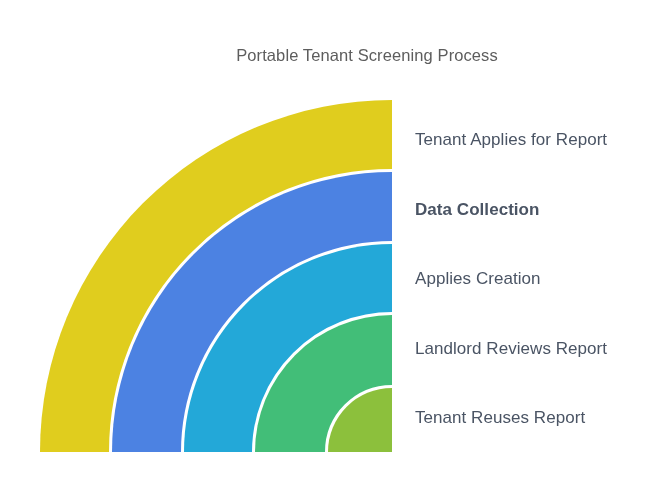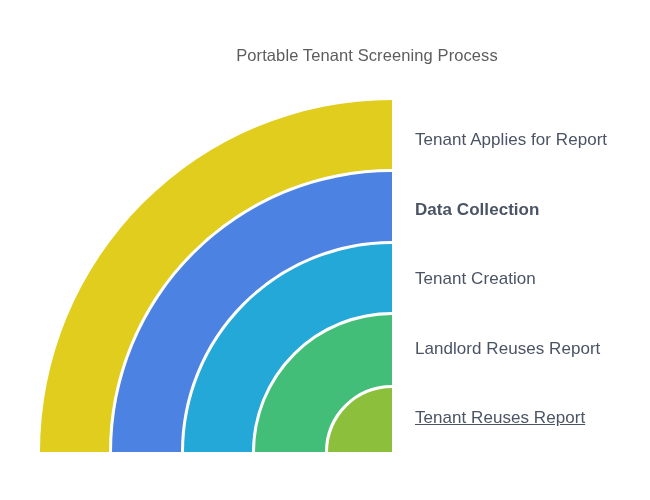--- a/index.html
+++ b/index.html
@@ -67,18 +67,18 @@
         <path d="M 375 452 L 238 452 A 137 137 0 0 1 375 315 Z" fill="#ffffff" stroke="#ffffff" stroke-width="6"></path>
         <path d="M 375 452 L 238 452 A 137 137 0 0 1 375 315 Z" fill="#42be78"></path>
         <path d="M 375 452 L 311 452 A 64 64 0 0 1 375 388 Z" fill="#ffffff" stroke="#ffffff" stroke-width="6"></path>
         <path d="M 375 452 L 311 452 A 64 64 0 0 1 375 388 Z" fill="#8cc03c"></path>
       </svg>
   </div>
 
   <div id="labels-layer">
       <div class="arc-label" style="top: 140px;">Tenant Applies for Report</div>
       <div class="arc-label" style="top: 210px; font-weight: bold;">Data Collection</div>
-      <div class="arc-label" style="top: 279px;">Tenant Creation</div>
-      <div class="arc-label" style="top: 349px;">Landlord Reuses Report</div>
-      <div class="arc-label" style="top: 418px; text-decoration: underline;">Tenant Reuses Report</div>
+      <div class="arc-label" style="top: 279px;">Applies Creation</div>
+      <div class="arc-label" style="top: 349px;">Landlord Reviews Report</div>
+      <div class="arc-label" style="top: 418px;">Tenant Reuses Report</div>
     </div>
 
 </div>
 
 </body></html>

